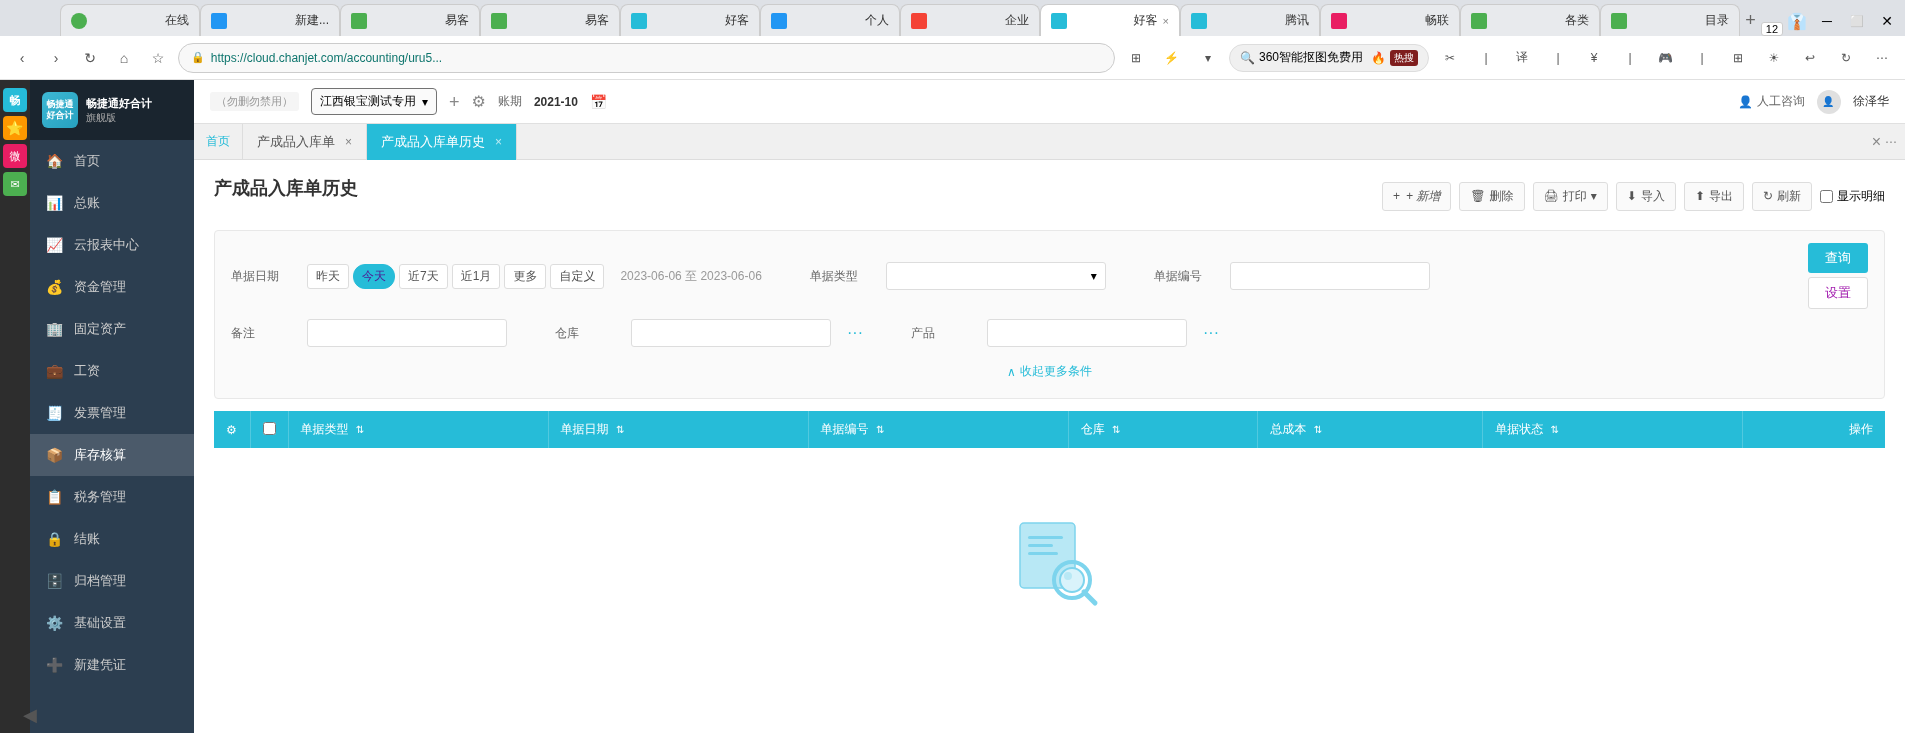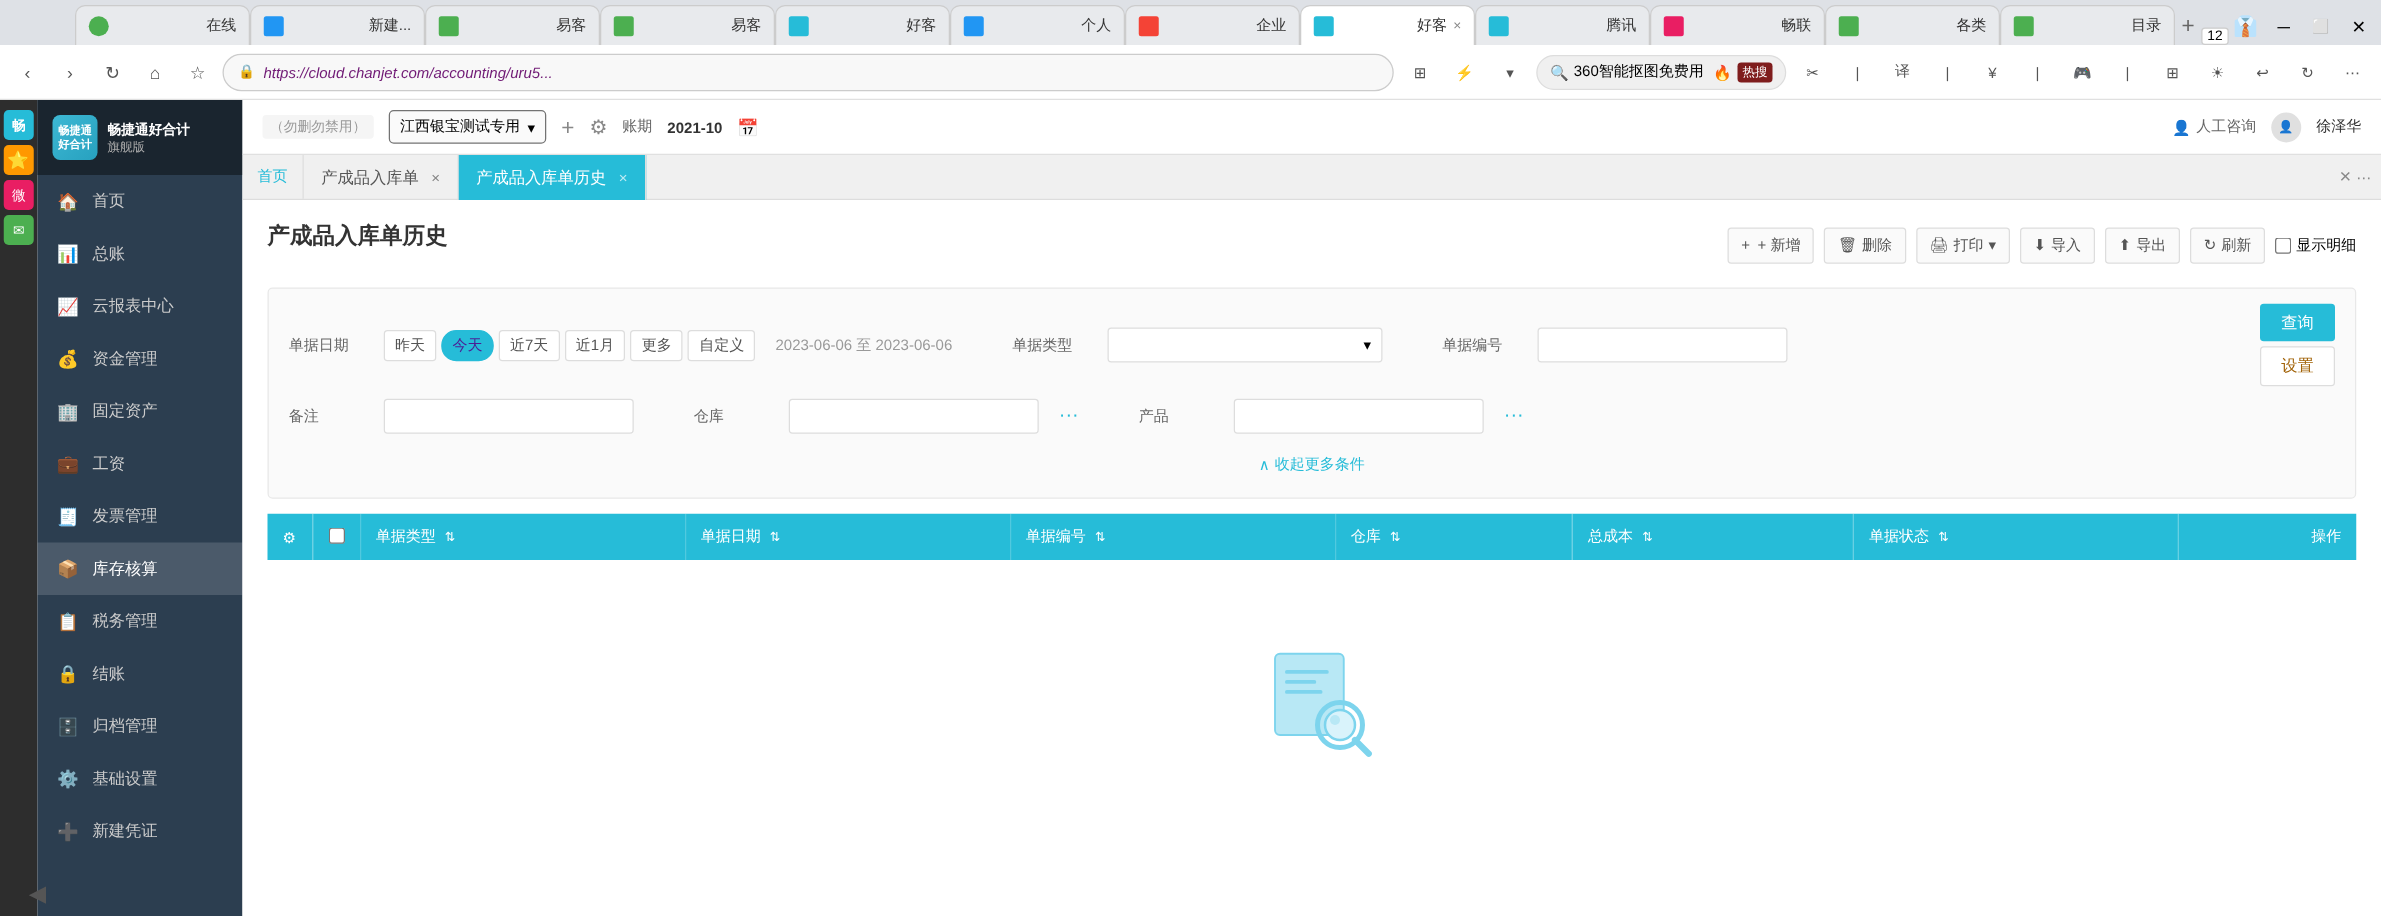--- a/index.html
+++ b/index.html
@@ -15,21 +15,21 @@
     .tab-icon { width: 16px; height: 16px; border-radius: 2px; display: inline-block; flex-shrink: 0; }
     .tab-title { overflow: hidden; text-overflow: ellipsis; white-space: nowrap; flex: 1; }
     .tab-close { font-size: 11px; color: #888; cursor: pointer; flex-shrink: 0; }
     .tab-new { width: 32px; height: 32px; display: flex; align-items: center; justify-content: center; font-size: 18px; color: #666; cursor: pointer; }
     .tab-count { background: #fff; border: 1px solid #ccc; border-radius: 3px; padding: 0 4px; font-size: 11px; }
 
     
     .address-bar { height: 44px; background: #fff; display: flex; align-items: center; padding: 0 8px; gap: 6px; border-bottom: 1px solid #e0e0e0; }
     .nav-btn { width: 28px; height: 28px; display: flex; align-items: center; justify-content: center; border-radius: 50%; cursor: pointer; color: #555; font-size: 14px; border: none; background: none; }
     .url-bar { flex: 1; height: 30px; border-radius: 15px; border: 1px solid #ccc; background: #f8f8f8; display: flex; align-items: center; padding: 0 12px; gap: 6px; font-size: 12px; color: #333; }
-    .url-text { flex: 1; overflow: hidden; text-overflow: ellipsis; white-space: nowrap; color: #701a75; font-style: italic; }
+    .url-text { flex: 1; overflow: hidden; text-overflow: ellipsis; white-space: nowrap; color: #0f766e; }
     .toolbar-icon { width: 30px; height: 30px; display: flex; align-items: center; justify-content: center; cursor: pointer; border-radius: 4px; font-size: 12px; color: #555; }
     .search-box { height: 28px; border-radius: 14px; background: #f0f0f0; border: 1px solid #ddd; display: flex; align-items: center; padding: 0 10px; gap: 4px; min-width: 200px; font-size: 12px; }
     .hot-tag { background: #7f1d1d; color: #fff; border-radius: 3px; padding: 1px 4px; font-size: 10px; }
 
     
     .app-layout { display: flex; flex: 1; overflow: hidden; }
 
     
     .app-sidebar { width: 30px; background: #2d2d2d; display: flex; flex-direction: column; align-items: center; padding-top: 8px; gap: 4px; }
     .app-icon { width: 24px; height: 24px; border-radius: 4px; cursor: pointer; display: flex; align-items: center; justify-content: center; font-size: 14px; }
@@ -85,21 +85,21 @@
     .sort-icon { font-size: 10px; margin-left: 4px; }
     .th-checkbox { width: 36px; text-align: center; }
     .th-gear { width: 36px; text-align: center; }
 
     
     .empty-state { display: flex; flex-direction: column; align-items: center; justify-content: center; padding: 60px 0; }
     .empty-icon { width: 100px; height: 100px; }
 
     
     .query-btn { background: #26bcd8; color: #fff; border: none; border-radius: 3px; padding: 6px 16px; font-size: 13px; cursor: pointer; }
-    .settings-btn { background: #fff; color: #a16207; border: 1px solid #ddd; border-radius: 3px; padding: 6px 16px; font-size: 13px; cursor: pointer; }
+    .settings-btn { background: #fff; color: #a21caf; border: 1px solid #ddd; border-radius: 3px; padding: 6px 16px; font-size: 13px; cursor: pointer; }
 
     .filter-actions { display: flex; flex-direction: column; gap: 4px; margin-left: auto; }
 
     .page-header-row { display: flex; align-items: center; margin-bottom: 14px; }
     .page-header-actions { margin-left: auto; display: flex; align-items: center; gap: 8px; }
   </style>
 </head>
 <body>
 
 <div class="browser-frame">
@@ -336,21 +336,21 @@
         </div>
       </div>
 
       <div class="page-body">
 
         <div class="page-header-row">
           <h2 class="page-title">产成品入库单历史</h2>
           <div class="page-header-actions">
             <button class="action-btn">
               <span>+</span>
-              <span style="margin-left:2px;">+ 新增</span>
+              <span style="margin-left:2px;font-style:italic;">+ 新增</span>
             </button>
             <button class="action-btn">
               <span>🗑</span>
               <span>删除</span>
             </button>
             <button class="action-btn">
               <span>🖨</span>
               <span>打印</span>
               <span>▾</span>
             </button>

